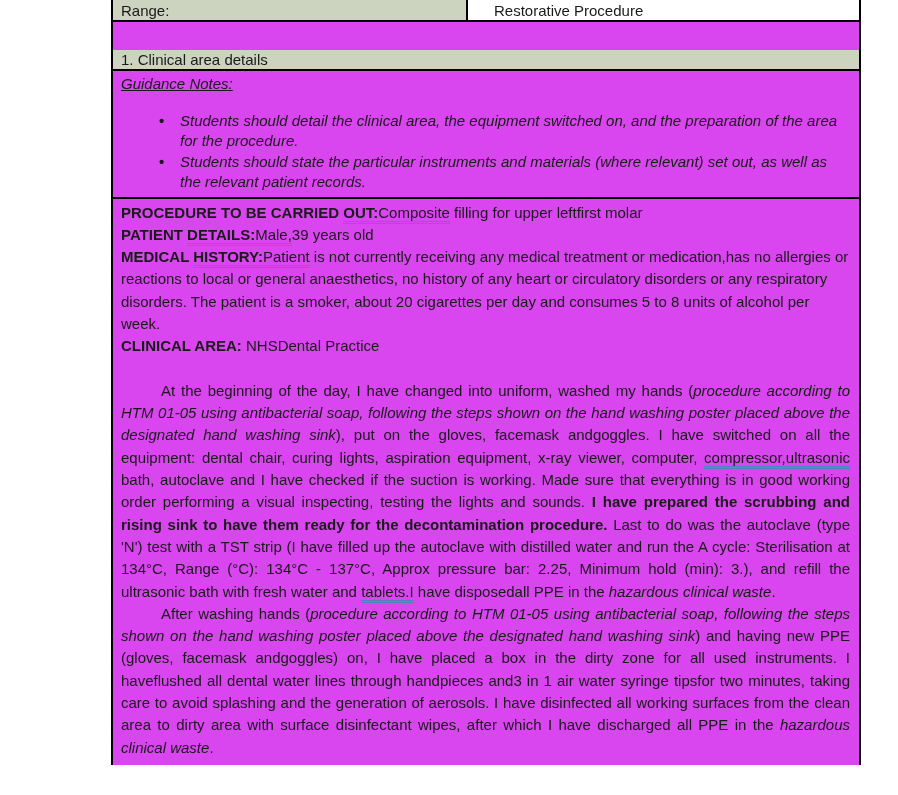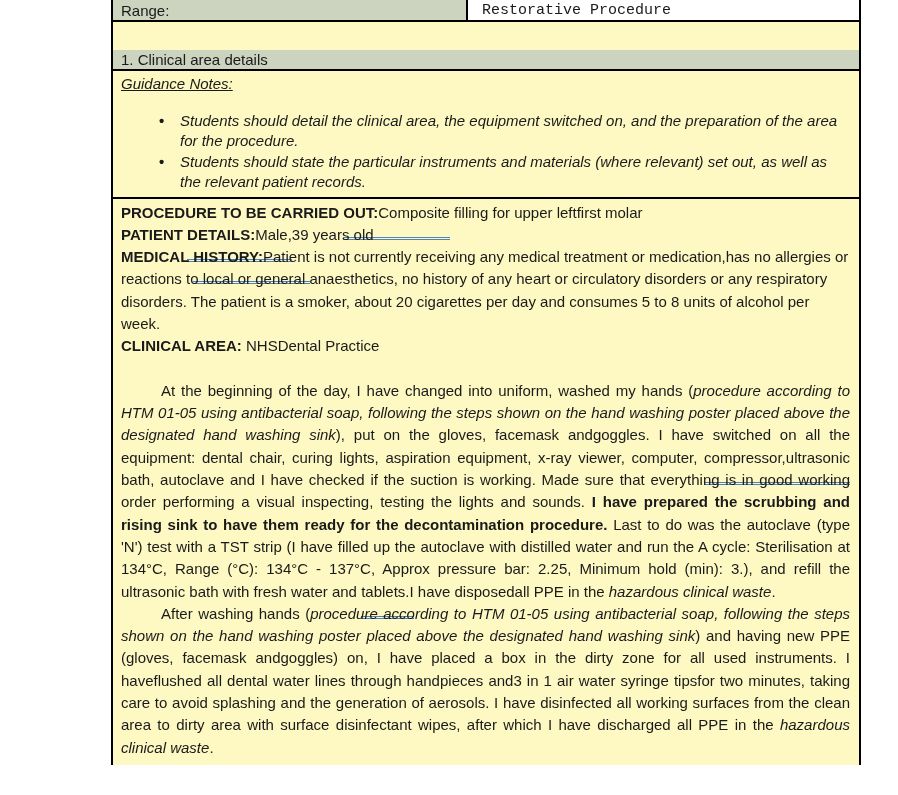--- a/index.html
+++ b/index.html
@@ -11,30 +11,30 @@
   html,body{background:#ffffff;}
   body{
     width:898px;height:795px;overflow:hidden;position:relative;
     font-family:"Liberation Sans", sans-serif;color:#1a1a1a;
   }
   .page{position:absolute;inset:0;background:#ffffff;}
   .doc-table{
     position:absolute;left:111px;top:0;width:750px;
     border-left:2px solid var(--border-black);
     border-right:2px solid var(--border-black);
-    background:#fef9c3;
+    background:#d946ef;
   }
   .row{border-bottom:2px solid var(--border-black);}
   .row-range{display:flex;height:22px;}
   .cell-range-label{
     width:355px;background:var(--header-green);
     border-right:2px solid var(--border-black);
     font-size:15px;line-height:21px;padding:0 8px;
   }
-  .cell-range-value{flex:1;background:#ffffff;font-size:15px;line-height:21px;padding:0 14px;font-family:Liberation Mono, monospace;}
+  .cell-range-value{flex:1;background:#ffffff;font-size:15px;line-height:21px;padding:0 26px;}
   .row-section-header{
     height:21px;background:var(--header-green);
     font-size:15px;line-height:20px;padding:0 8px;margin-top:28px;
   }
   .row-guidance{
     padding:3px 8px 4px 8px;font-style:italic;font-size:15px;line-height:20.5px;
   }
   .guidance-title{margin-bottom:16px;text-decoration:underline;}
   .u-black{text-decoration:underline;}
   .guidance-list{list-style:none;}
@@ -48,21 +48,21 @@
     padding:3px 9px 6px 8px;font-size:15px;line-height:22.3px;border-bottom:none;
   }
   .row-body p{margin:0;}
   p.head-line{text-align:left;}
   p.justified{text-align:justify;text-indent:40px;}
   .spacer-line{height:22.3px;}
   .b{font-weight:bold;}
   .i{font-style:italic;}
   .u-blue{
     border-bottom:3px double var(--grammar-blue);
-    padding-bottom:16px;
+    padding-bottom:0px;
   }
 </style>
 </head>
 <body>
 
 <div class="page">
   <div class="doc-table">
 
     <div class="row row-range">
       <div class="cell-range-label">

